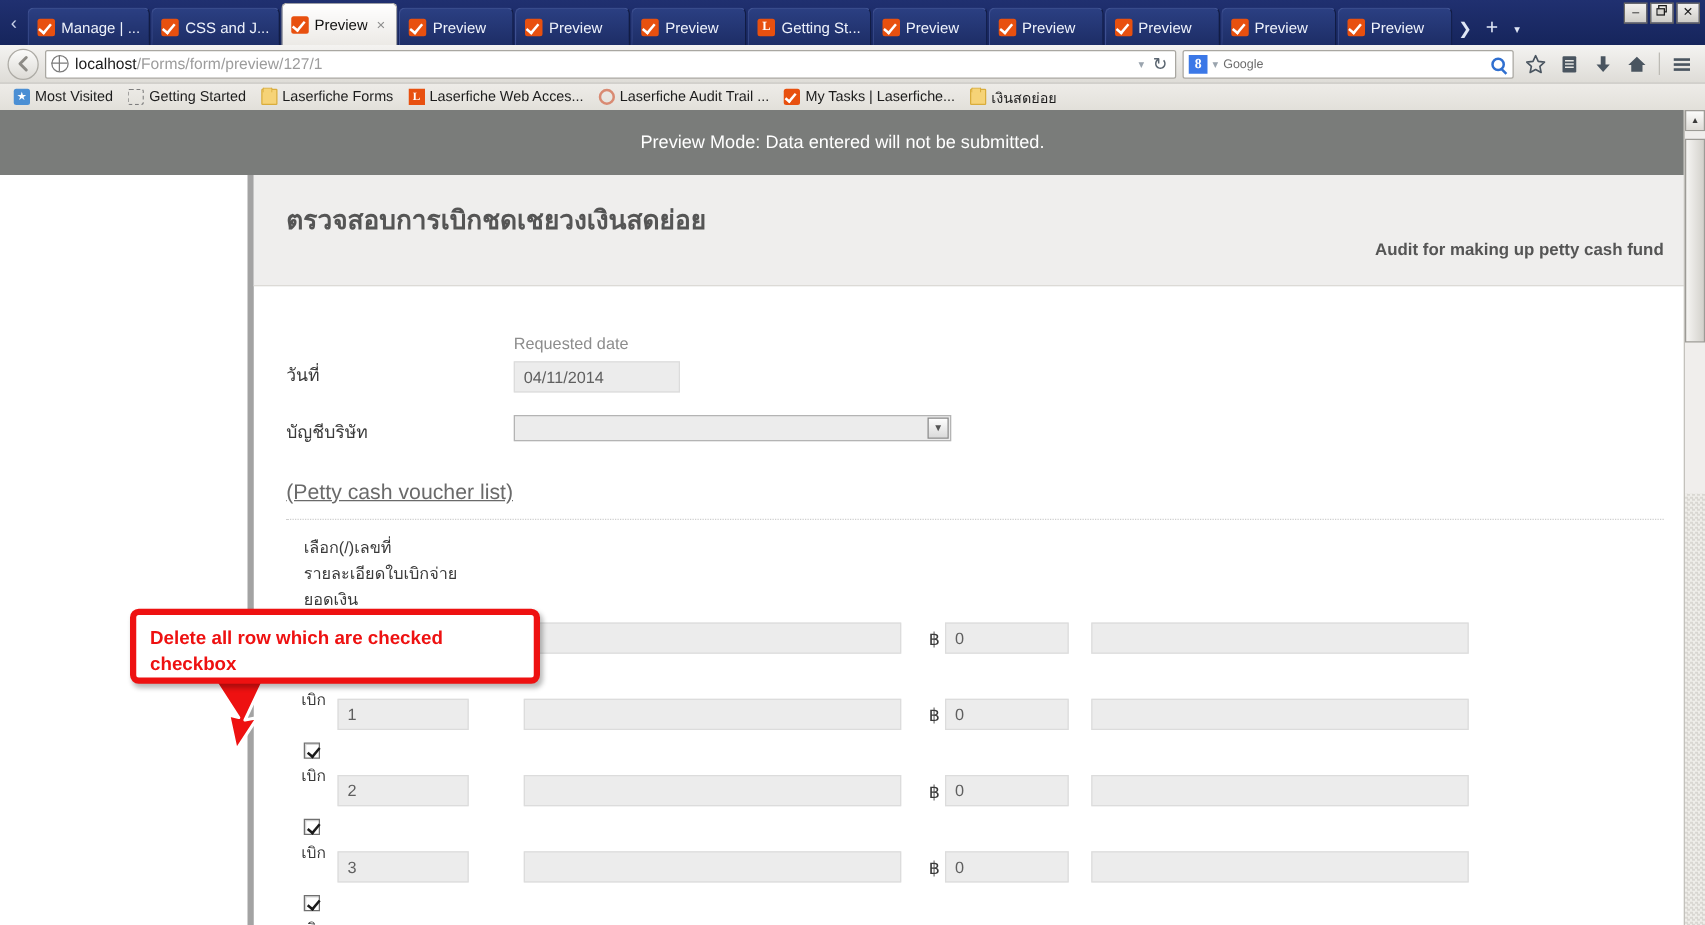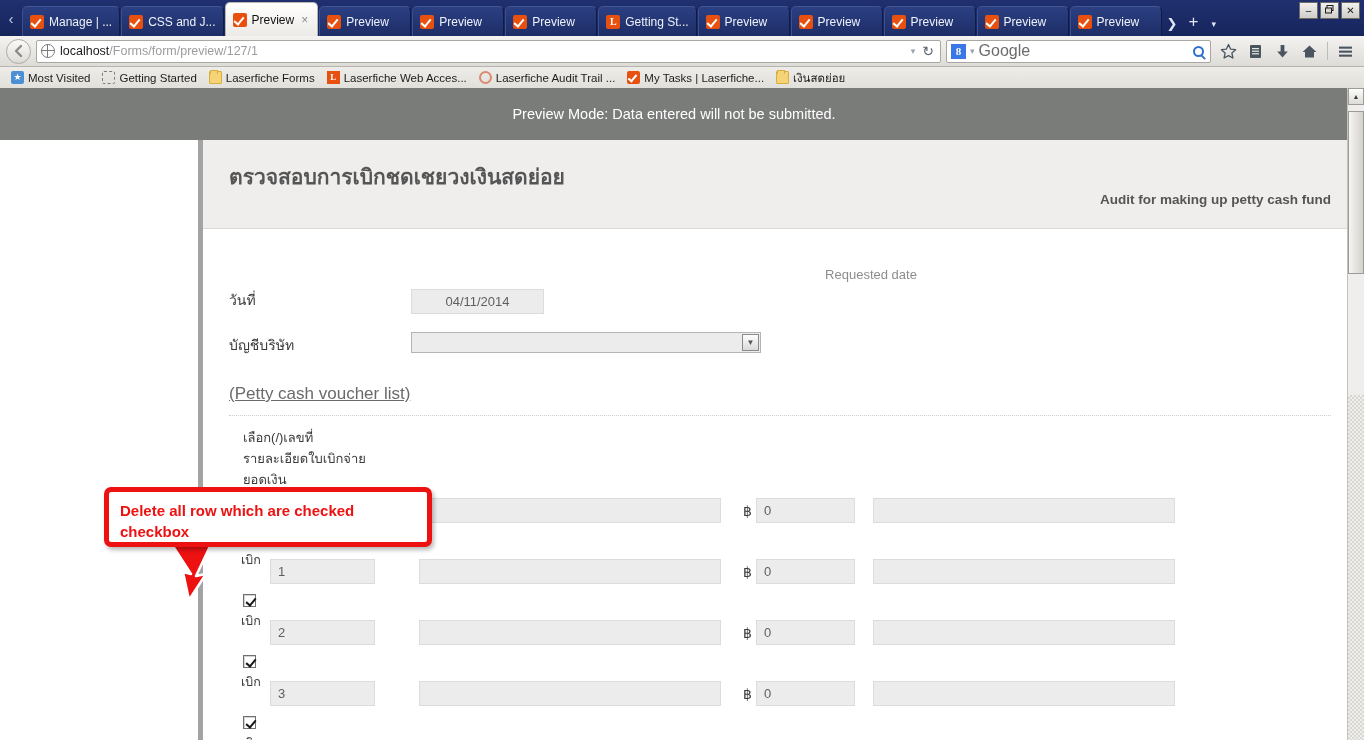--- a/index.html
+++ b/index.html
@@ -168,21 +168,21 @@
     border-radius: 2px;
     display: flex; align-items: center;
     padding: 0 4px; gap: 4px;
   }
   .glogo {
     width: 15px; height: 15px; background: #3b78e7; color: #fff;
     font-size: 11px; font-weight: bold; text-align: center; line-height: 15px;
     font-family: "Liberation Serif", serif;
     flex: none;
   }
-  .search-text { font-size: 16px; color: #6b6b6b; flex: 1; }
+  .search-text { font-size: 10px; color: #6b6b6b; flex: 1; }
   .magnifier {
     width: 11px; height: 11px; border: 2px solid #2f6fd0; border-radius: 50%;
     position: relative; flex: none; margin-right: 2px;
   }
   .magnifier::after {
     content:""; position:absolute; right:-4px; bottom:-3px;
     width: 6px; height: 2px; background:#2f6fd0; transform: rotate(45deg);
   }
   .nav-icons { display: flex; align-items: center; gap: 2px; flex: none; }
   .nicon {
@@ -275,21 +275,21 @@
 
   .field-row {
     display: flex; align-items: flex-start;
     margin-bottom: 18px;
   }
   .field-label {
     width: 182px; flex: none;
     font-size: 14px; color: #3a3a3a;
     padding-top: 22px;
   }
-  .field-ctl { flex: 1; text-align: center; }
+  .field-ctl { flex: 1; }
   .field-sublabel {
     font-size: 13px; color: #8d8d8d; margin-bottom: 7px;
   }
   .txt-input {
     background: #ececec;
     border: 1px solid #dcdcdc;
     height: 25px;
     font-size: 13px;
     color: #5f5f5f;
     padding: 0 7px;

